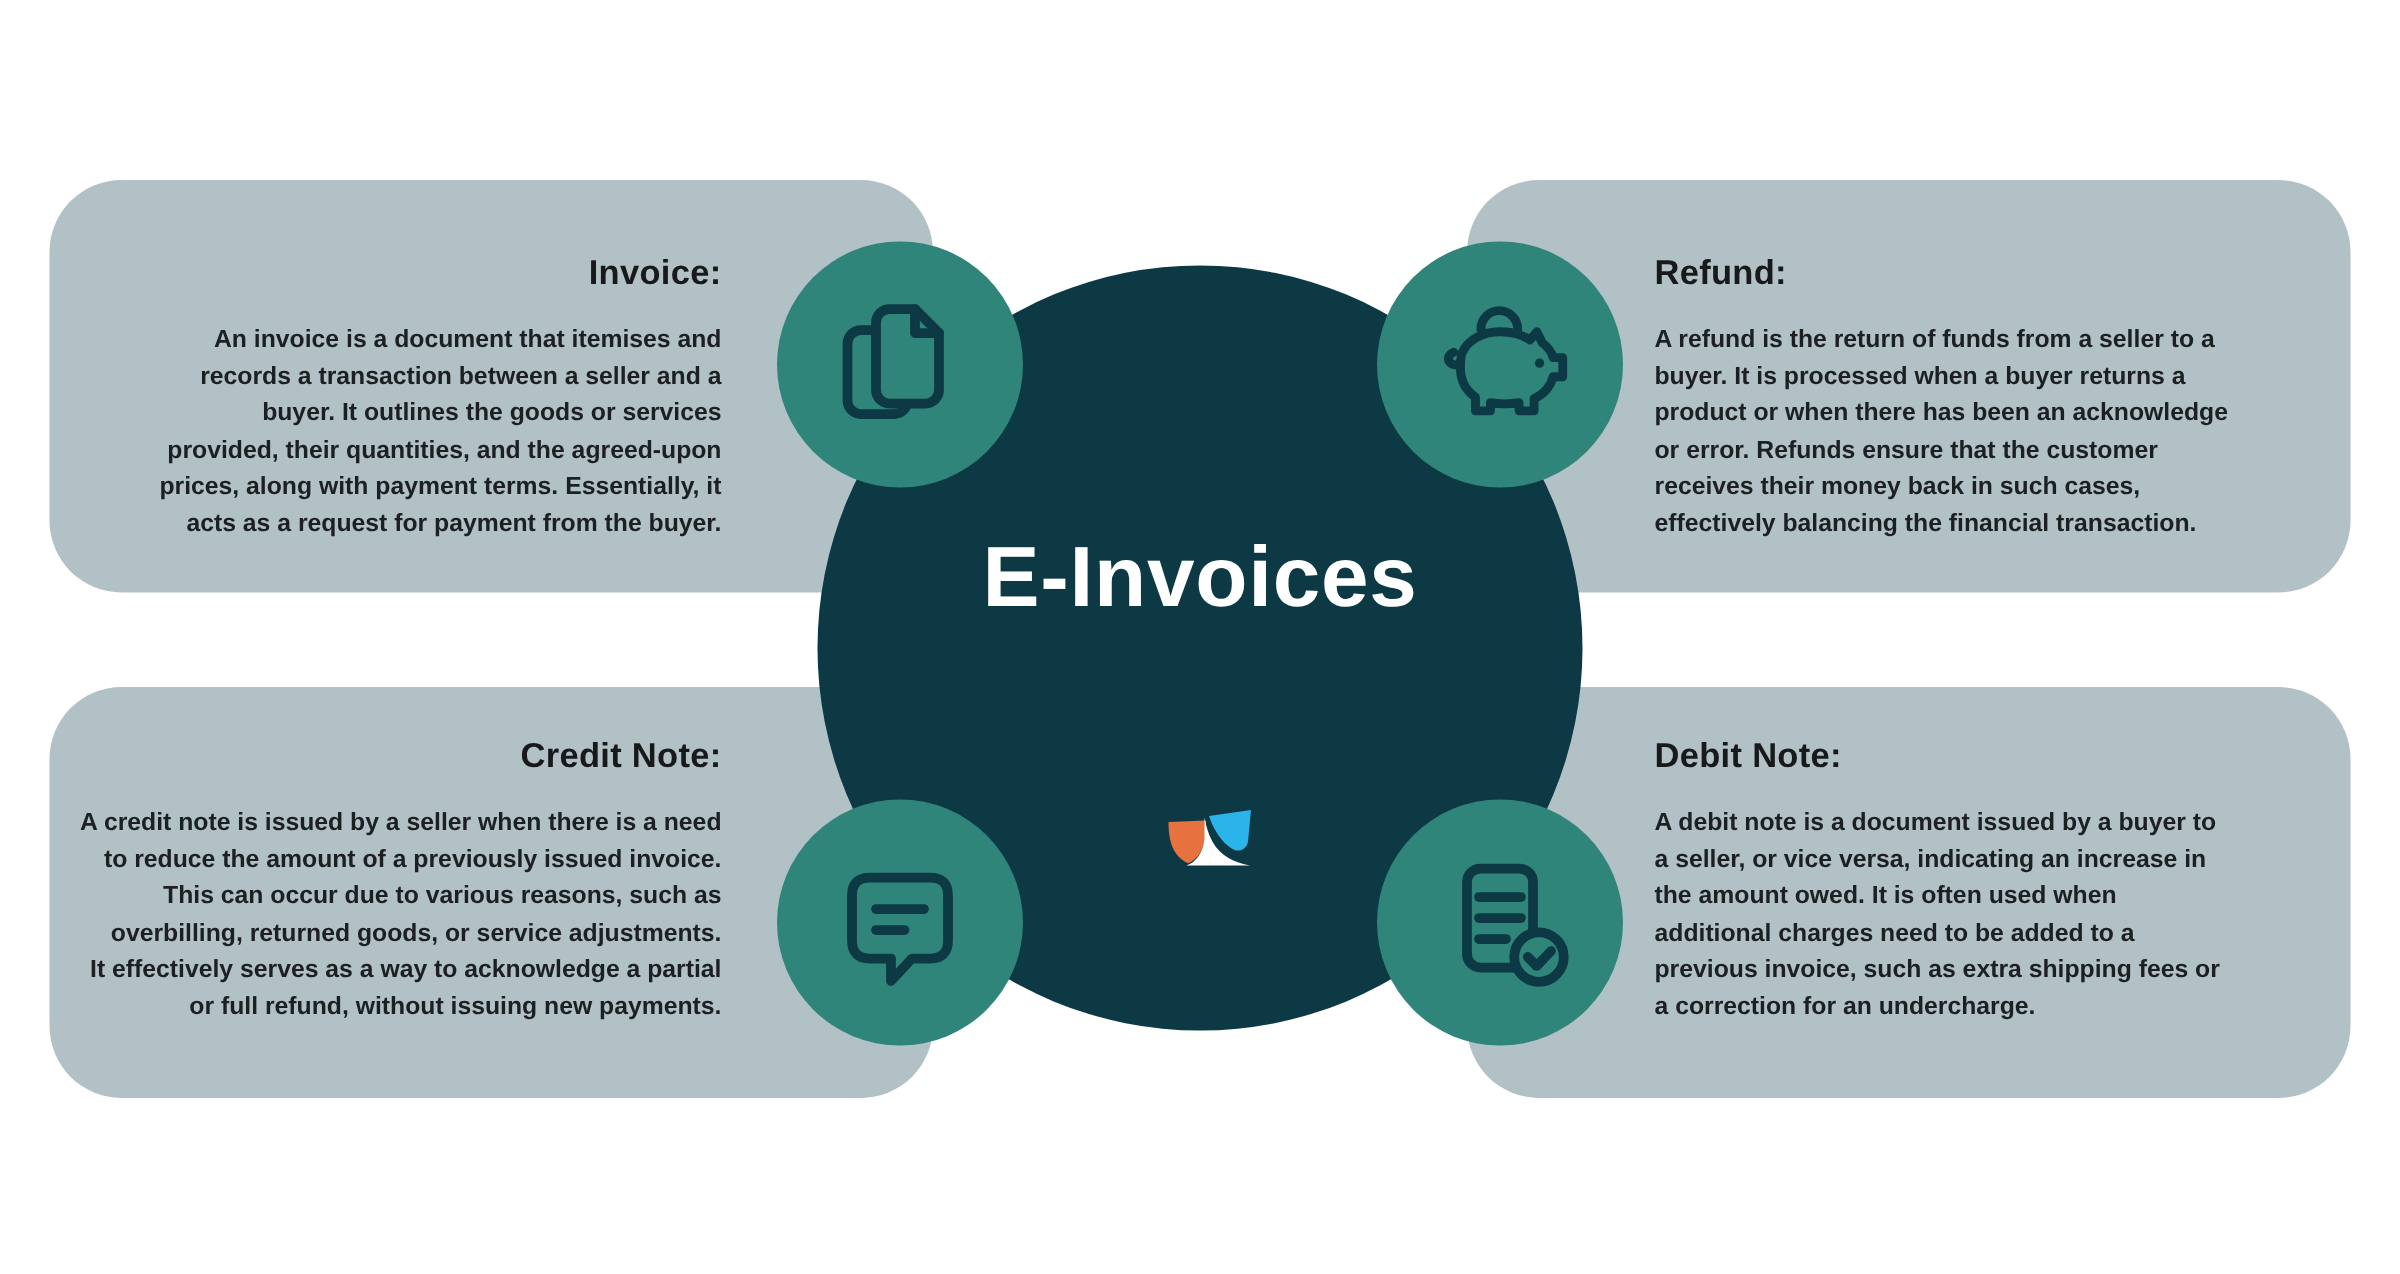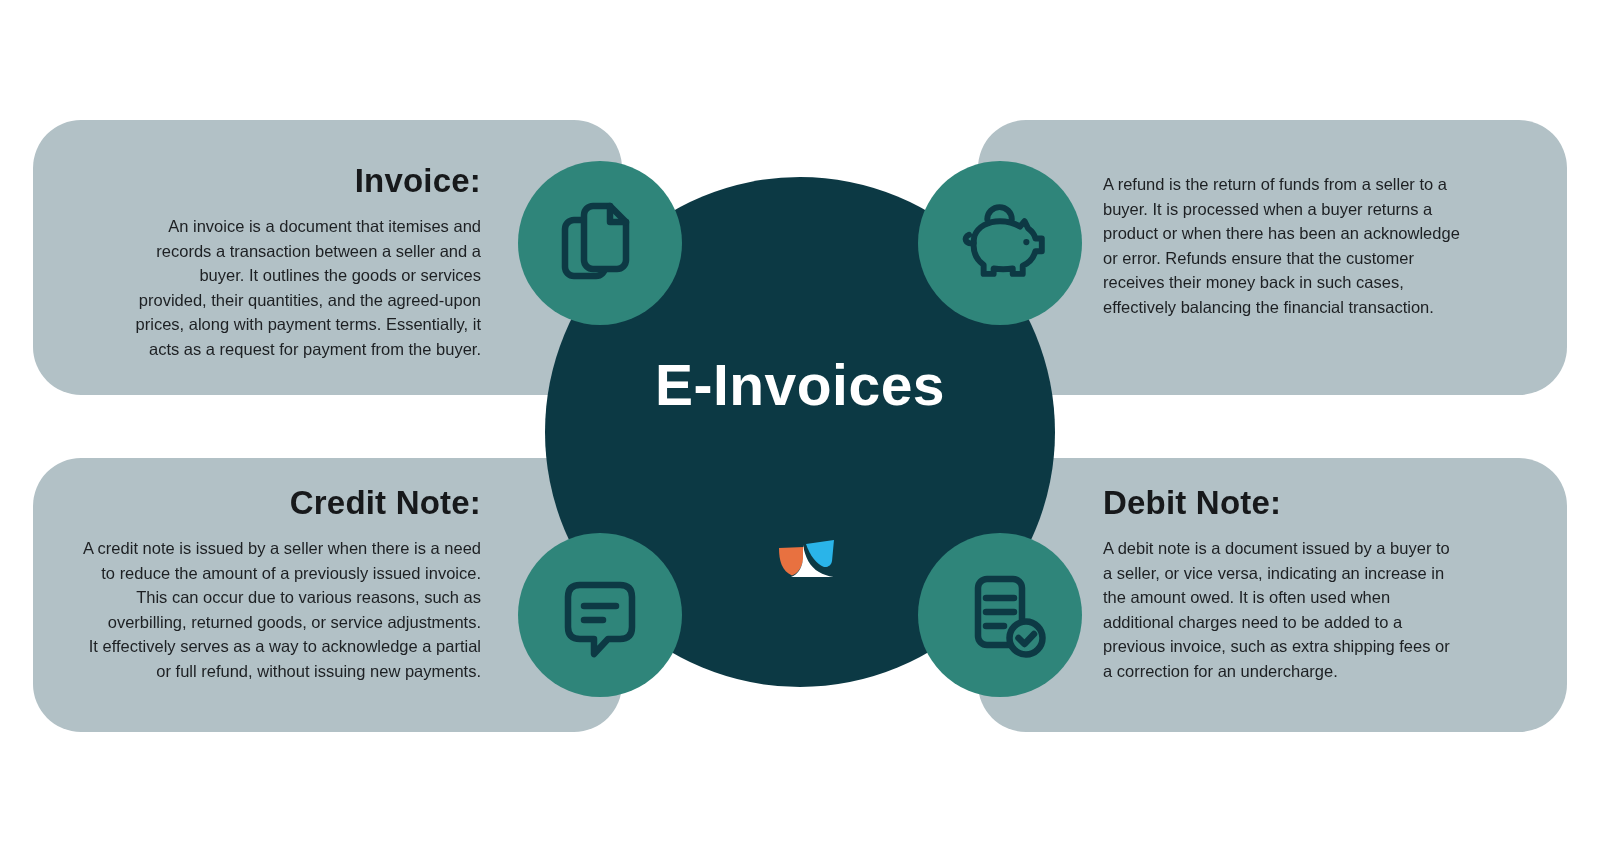--- a/index.html
+++ b/index.html
@@ -35,25 +35,25 @@
   .icon-circle.tr{left:918px;top:161px;}
   .icon-circle.bl{left:518px;top:533px;}
   .icon-circle.br{left:918px;top:533px;}
   .icon-circle svg{width:100px;height:100px;}
 
   .stroke{fill:none;stroke:#0d3944;stroke-width:6.5;stroke-linecap:round;stroke-linejoin:round;}
   .stroke-fill{fill:#2f857a;stroke:#0d3944;stroke-width:6.5;stroke-linecap:round;stroke-linejoin:round;}
 
   .textblock{position:absolute;}
   .textblock h2{
-    margin:0;font-size:33px;line-height:42px;font-weight:600;color:#17191b;letter-spacing:0.2px;
+    margin:0;font-size:23px;line-height:42px;font-weight:600;color:#17191b;letter-spacing:0.2px;
   }
   .textblock p{
     margin:12px 0 0 0;font-size:16.5px;line-height:24.5px;color:#1d2023;
-    white-space:pre-line;font-weight:400;
+    white-space:pre-line;font-weight:700;
   }
   .tb-invoice{left:30px;top:160px;width:451px;text-align:right;}
   .tb-refund{left:1103px;top:160px;width:440px;text-align:left;}
   .tb-credit{left:30px;top:482px;width:451px;text-align:right;}
   .tb-debit{left:1103px;top:482px;width:440px;text-align:left;}
 </style>
 </head>
 <body>
 
 <div class="stage">
@@ -117,20 +117,21 @@
     <h2>Invoice:</h2>
     <p>An invoice is a document that itemises and
 records a transaction between a seller and a
 buyer. It outlines the goods or services
 provided, their quantities, and the agreed-upon
 prices, along with payment terms. Essentially, it
 acts as a request for payment from the buyer.</p>
   </div>
 
   <div class="textblock tb-refund">
+    <h2>Refund:</h2>
     <p>A refund is the return of funds from a seller to a
 buyer. It is processed when a buyer returns a
 product or when there has been an acknowledge
 or error. Refunds ensure that the customer
 receives their money back in such cases,
 effectively balancing the financial transaction.</p>
   </div>
 
   <div class="textblock tb-credit">
     <h2>Credit Note:</h2>

